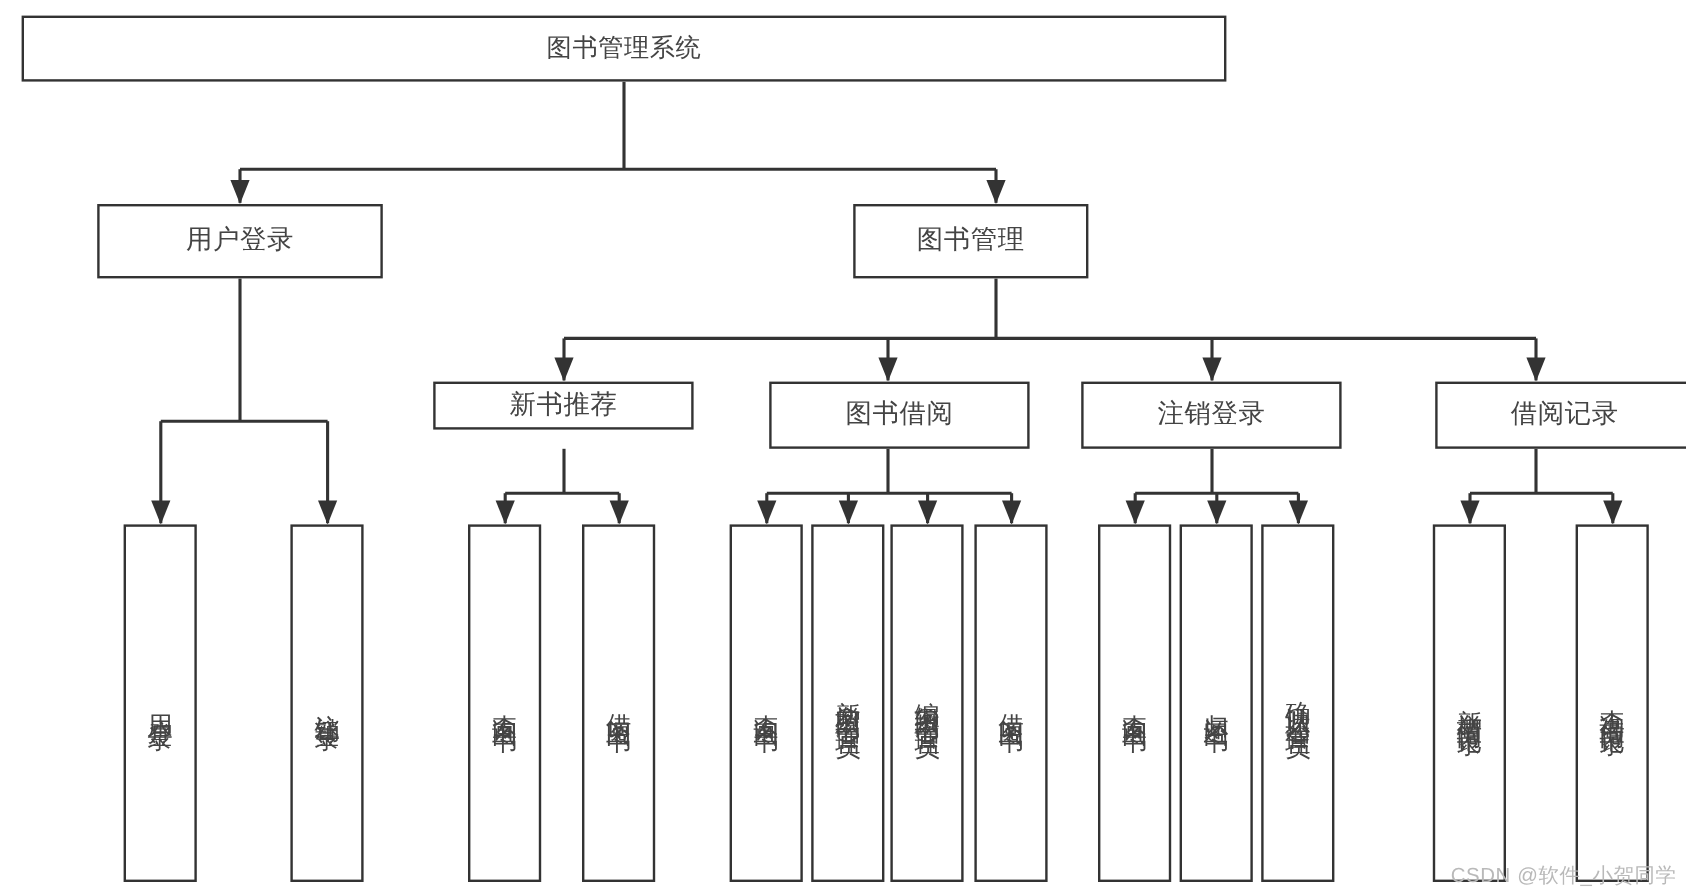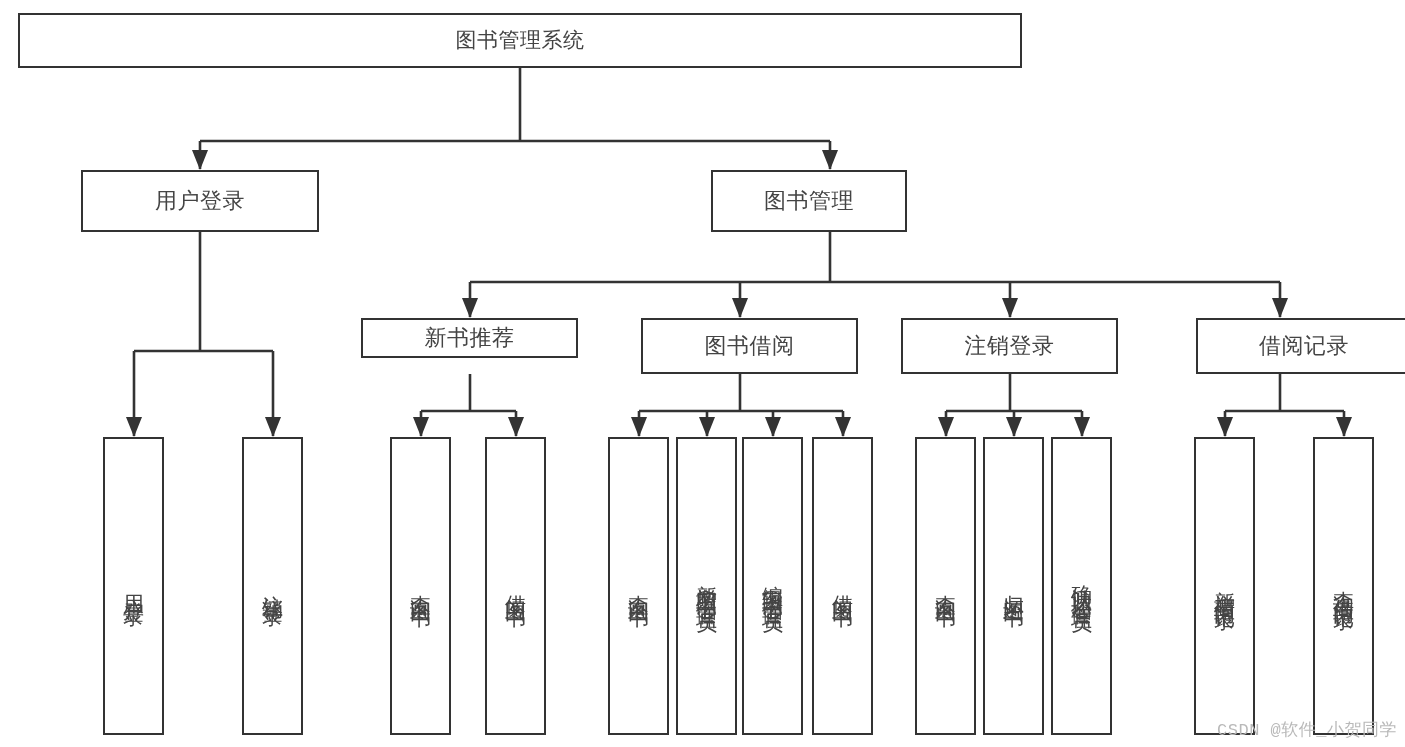--- a/index.html
+++ b/index.html
@@ -56,21 +56,21 @@
   }
   .edge{stroke:#333333;stroke-width:2.6;fill:none;}
   .arrowhead{fill:#333333;}
   #watermark{
     position:absolute;
     right:8px;bottom:6px;
     font-size:17px;
     color:#b9b9b9;
     letter-spacing:0.5px;
     white-space:nowrap;
-    font-family:Liberation Mono, monospace;
+    font-family:Liberation Sans, sans-serif;
   }
 </style>
 </head>
 <body>
 
 <div id="diagram">
   <svg id="edges" viewBox="0 0 1405 747">
       <path d="M 520 68 L 520 141" class="edge" stroke="#333333"></path>
       <path d="M 200 141 L 830 141" class="edge" stroke="#333333"></path>
       <path d="M 200 141 L 200 169" class="edge" stroke="#333333"></path>

